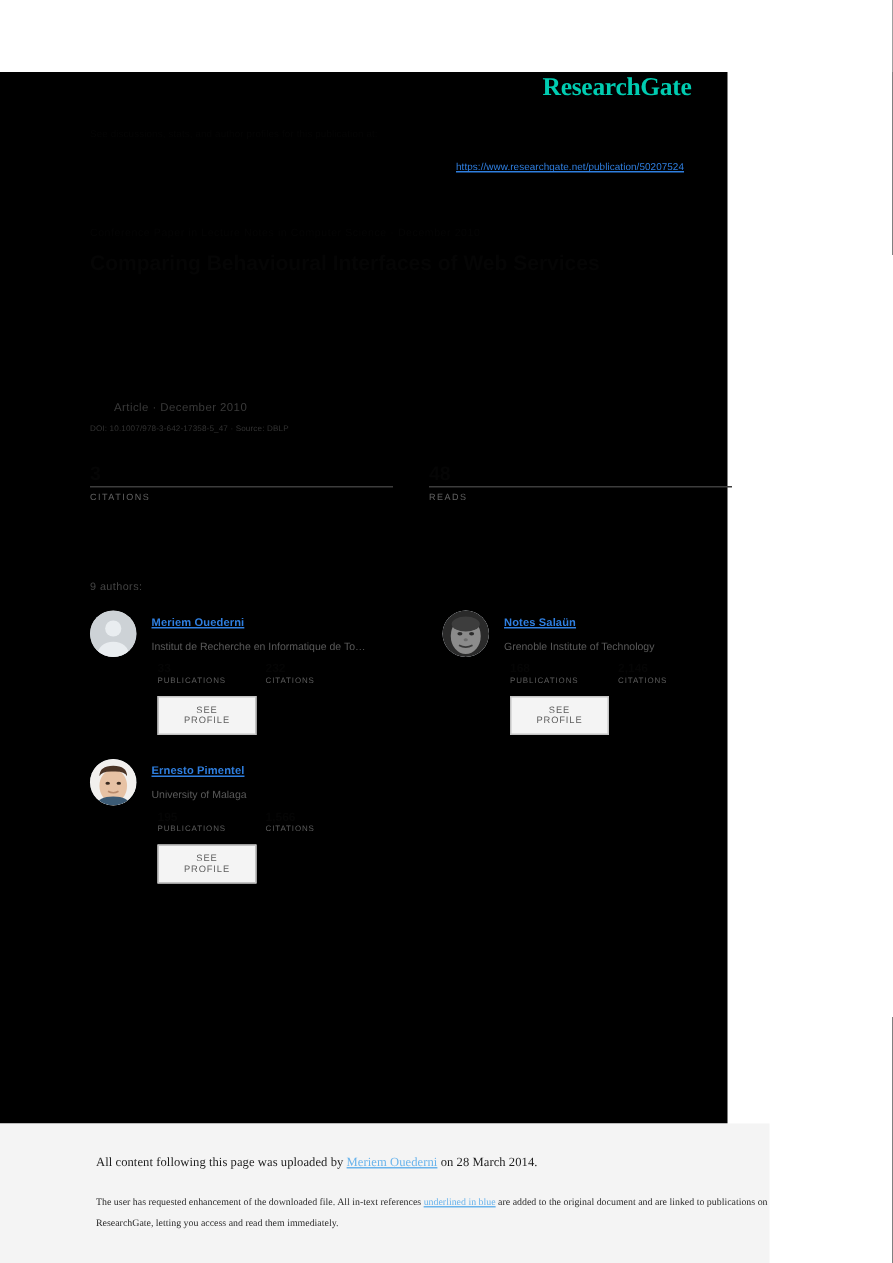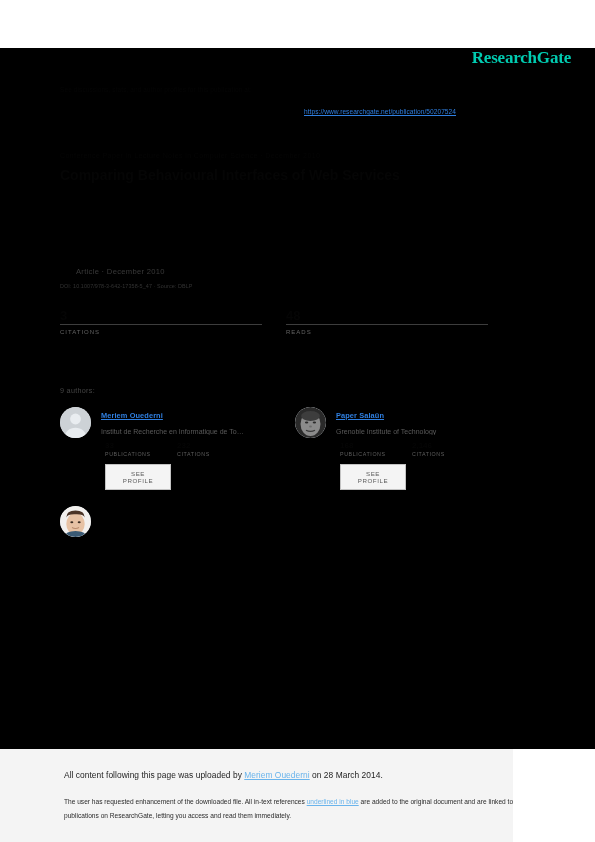--- a/index.html
+++ b/index.html
@@ -26,21 +26,21 @@
     left: 0; top: 0;
     width: 595px;
     height: 48px;
     background: #ffffff;
   }
 
   
   .dark-block {
     position: absolute;
     left: 0; top: 48px;
-    width: 595px;
+    width: 485px;
     height: 701px;
     background: #000000;
     color: #000000;
   }
 
   
   .rg-logo {
     position: absolute;
     right: 24px;
     top: 0px;
@@ -236,20 +236,21 @@
   }
 
   
   .footer {
     position: absolute;
     left: 0;
     top: 749px;
     width: 513px;
     height: 93px;
     background: #f4f4f4;
+    font-family: Liberation Serif, serif;
   }
   .footer-main {
     position: absolute;
     left: 64px;
     top: 21px;
     font-size: 8.4px;
     color: #1d1d1d;
     letter-spacing: 0.05px;
     white-space: nowrap;
   }
@@ -348,21 +349,21 @@
                 <ellipse cx="15.5" cy="17" rx="10" ry="12" fill="#8b8b8b"></ellipse>
                 <ellipse cx="15.5" cy="9" rx="9.4" ry="5" fill="#3d3d3d"></ellipse>
                 <ellipse cx="11.6" cy="15.5" rx="1.7" ry="1.1" fill="#2b2b2b"></ellipse>
                 <ellipse cx="19.4" cy="15.5" rx="1.7" ry="1.1" fill="#2b2b2b"></ellipse>
                 <ellipse cx="15.5" cy="19.5" rx="1.4" ry="1" fill="#6d6d6d"></ellipse>
                 <path d="M11 23.2q4.5 2.4 9 0" stroke="#3a3a3a" stroke-width="1.2" fill="none"></path>
               </g>
             </svg>
           </div>
           <div class="author-info">
-            <a class="author-name" href="#">Paper Salaün</a>
+            <a class="author-name" href="#">Notes Salaün</a>
             <div class="author-affil">Grenoble Institute of Technology</div>
             <div class="author-stats">
               <div class="stat">
                 <div class="stat-value">168</div>
                 <div class="stat-label">PUBLICATIONS</div>
               </div>
               <div class="stat">
                 <div class="stat-value">2,146</div>
                 <div class="stat-label">CITATIONS</div>
               </div>
@@ -387,20 +388,35 @@
                 <rect width="31" height="31" fill="#f2f0ee"></rect>
                 <ellipse cx="15.5" cy="18" rx="9.2" ry="11" fill="#e7c2a4"></ellipse>
                 <path d="M6.3 11.5q0-7 9.2-7t9.2 7q-1.5-3.6-9.2-3.2-7.7-.4-9.2 3.2z" fill="#4b3426"></path>
                 <ellipse cx="11.8" cy="16.2" rx="1.5" ry="1" fill="#3a2b21"></ellipse>
                 <ellipse cx="19.2" cy="16.2" rx="1.5" ry="1" fill="#3a2b21"></ellipse>
                 <path d="M12 21.5q3.5 2 7 0" stroke="#b98b6c" stroke-width="1.1" fill="none"></path>
                 <path d="M4 31q1.5-6 11.5-6T27 31z" fill="#3b5a74"></path>
               </g>
             </svg>
           </div>
+          <div class="author-info">
+            <a class="author-name" href="#">Ernesto Pimentel</a>
+            <div class="author-affil">University of Malaga</div>
+            <div class="author-stats">
+              <div class="stat">
+                <div class="stat-value">195</div>
+                <div class="stat-label">PUBLICATIONS</div>
+              </div>
+              <div class="stat">
+                <div class="stat-value">1,566</div>
+                <div class="stat-label">CITATIONS</div>
+              </div>
+            </div>
+            <div class="see-profile">SEE PROFILE</div>
+          </div>
         </div>
 
       </div>
 
     </div>
   </div>
 
   <div class="footer">
     <div class="footer-main"><span>All content following this page was uploaded by </span><a class="footer-link" href="#">Meriem Ouederni</a><span> on 28 March 2014.</span></div>
     <div class="footer-sub"><span>The user has requested enhancement of the downloaded file. All in-text references </span><span class="uline">underlined in blue</span><span> are added to the original document and are linked to publications on ResearchGate, letting you access and read them immediately.</span></div>

